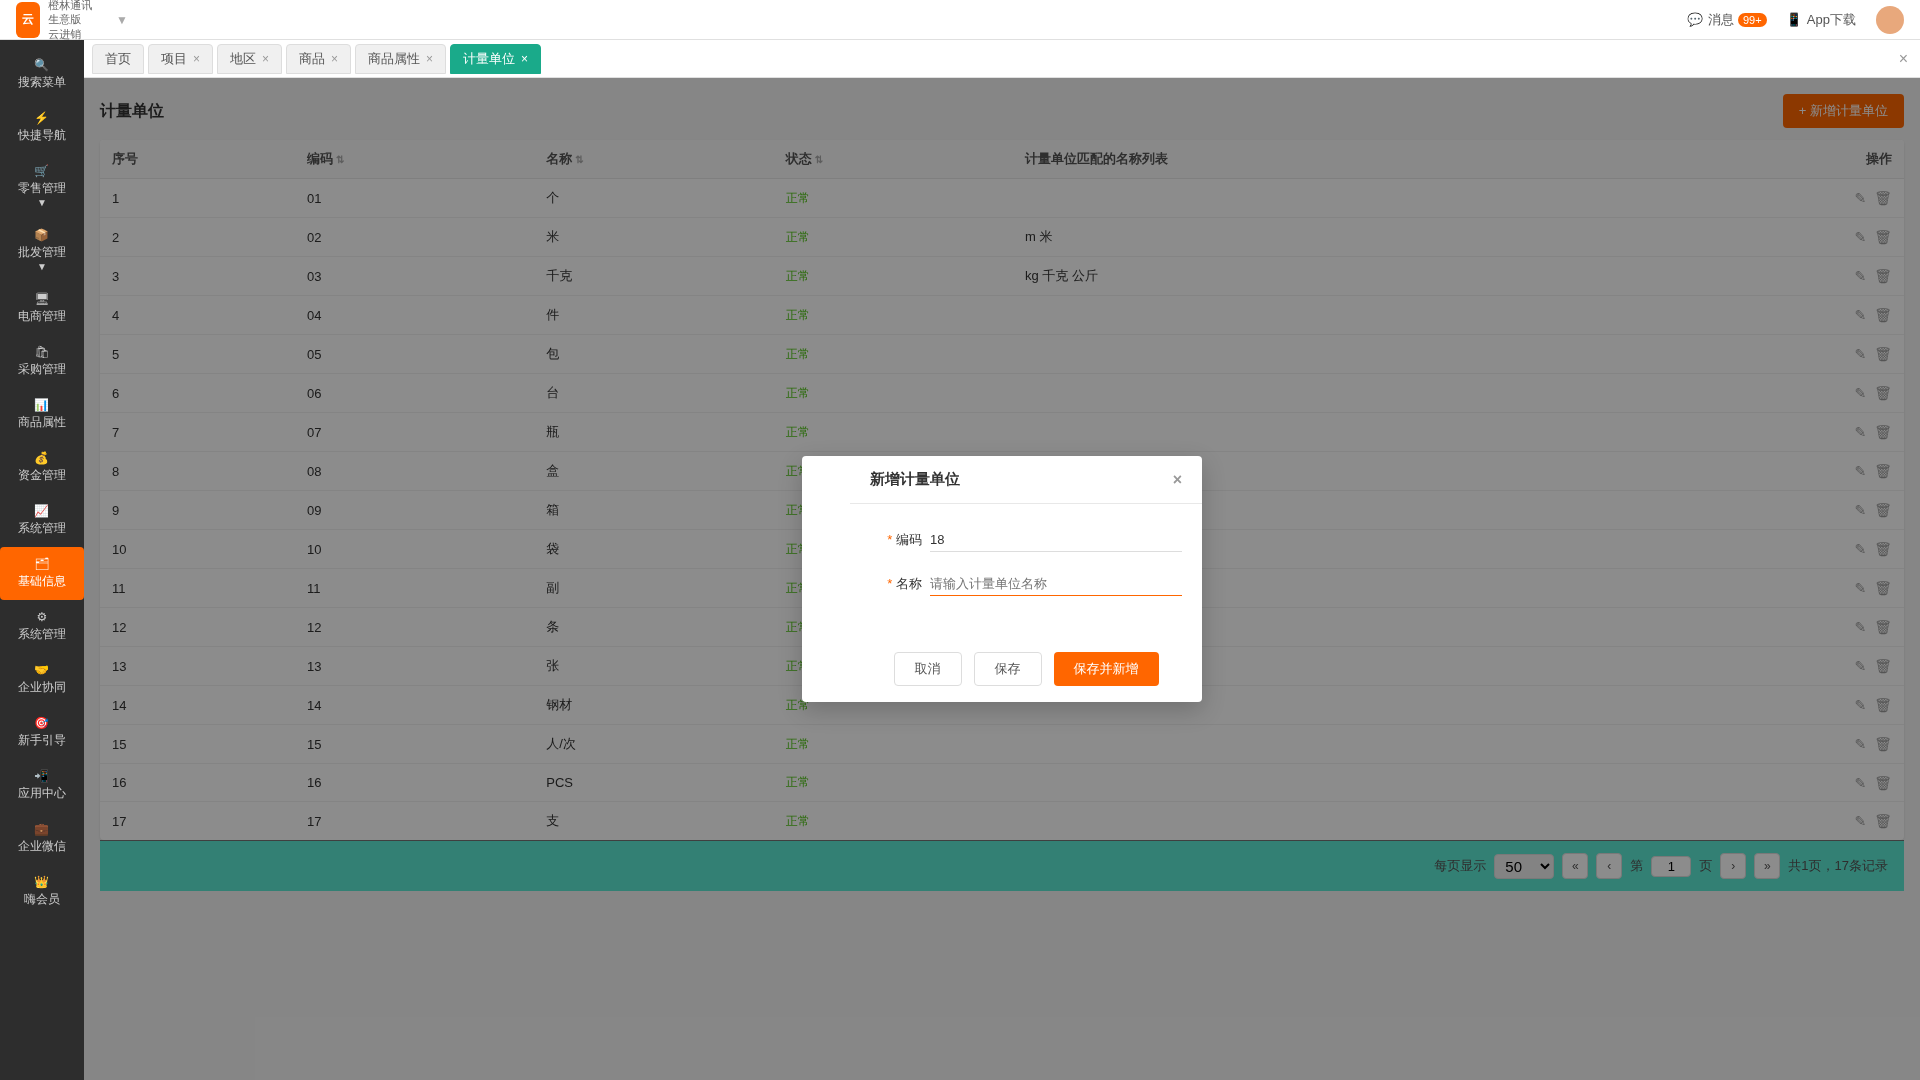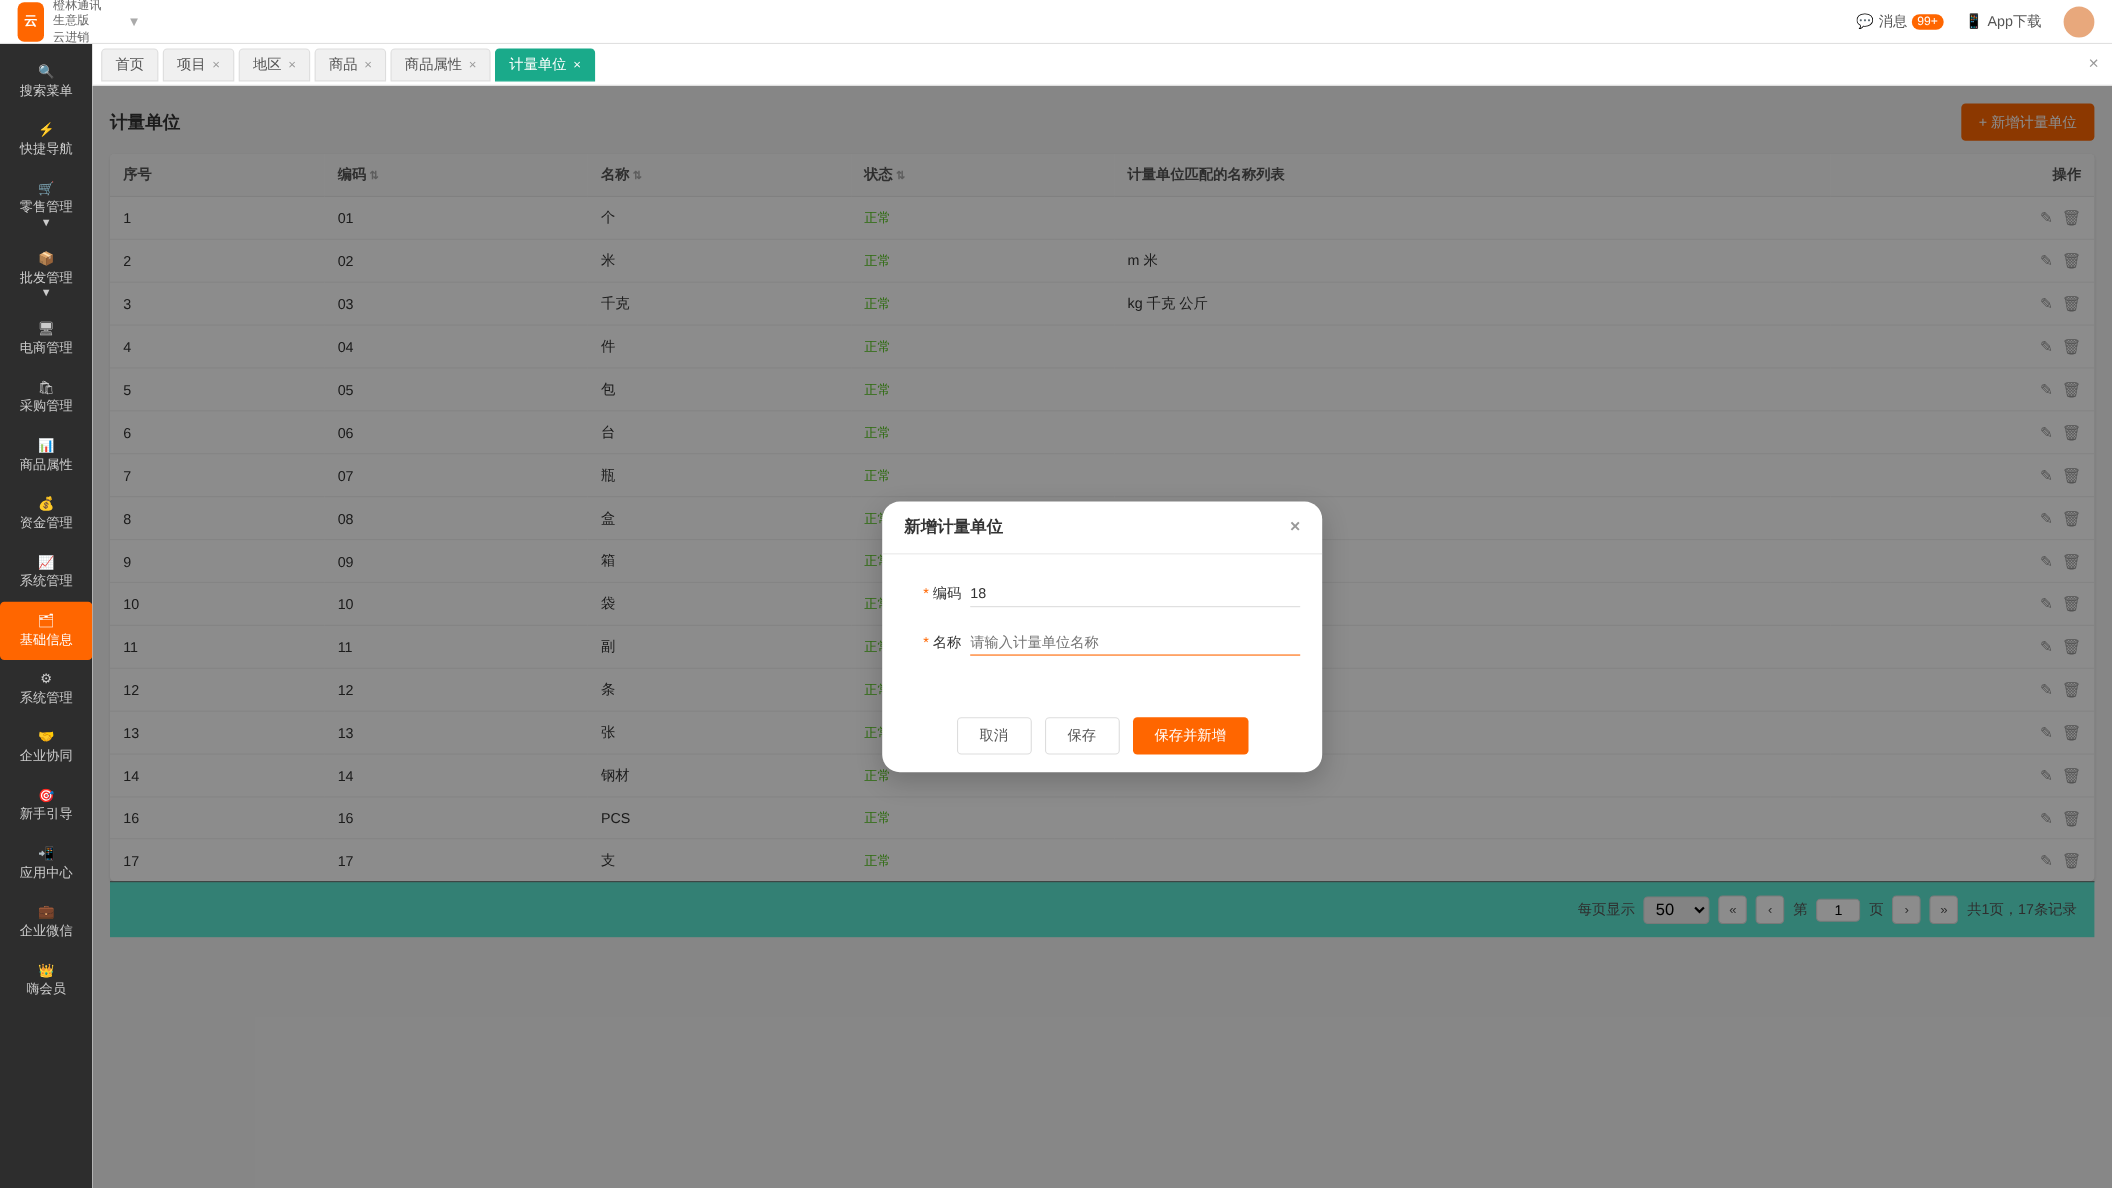--- a/index.html
+++ b/index.html
@@ -266,24 +266,25 @@
       position: absolute;
       top: 0; left: 0; right: 0; bottom: 0;
       background: rgba(0,0,0,0.45);
       display: flex;
       align-items: center;
       justify-content: center;
       z-index: 100;
     }
     .modal {
       background: #fff;
-      border-radius: 16px;
+      border-radius: 4px;
       width: 400px;
       box-shadow: 0 8px 24px rgba(0,0,0,0.2);
       overflow: hidden;
+      padding-left: 48px;
     }
     .modal-header {
       padding: 14px 20px;
       border-bottom: 1px solid #e8e8e8;
       display: flex;
       align-items: center;
       justify-content: space-between;
       font-size: 15px;
       font-weight: 600;
       color: #333;
@@ -674,20 +675,33 @@
       <div class="col-ops" style="justify-content:flex-end;">
         <span class="op-icon" title="编辑">✎</span>
         <span class="op-icon" title="删除">🗑</span>
       </div>
     </td>
   </tr>
             <tr>
     <td>14</td>
     <td>14</td>
     <td>钢材</td>
+    <td><span class="status-normal">正常</span></td>
+    <td></td>
+    <td style="text-align:right;">
+      <div class="col-ops" style="justify-content:flex-end;">
+        <span class="op-icon" title="编辑">✎</span>
+        <span class="op-icon" title="删除">🗑</span>
+      </div>
+    </td>
+  </tr>
+            <tr>
+    <td>15</td>
+    <td>15</td>
+    <td>人/次</td>
     <td><span class="status-normal">正常</span></td>
     <td></td>
     <td style="text-align:right;">
       <div class="col-ops" style="justify-content:flex-end;">
         <span class="op-icon" title="编辑">✎</span>
         <span class="op-icon" title="删除">🗑</span>
       </div>
     </td>
   </tr>
             <tr>

